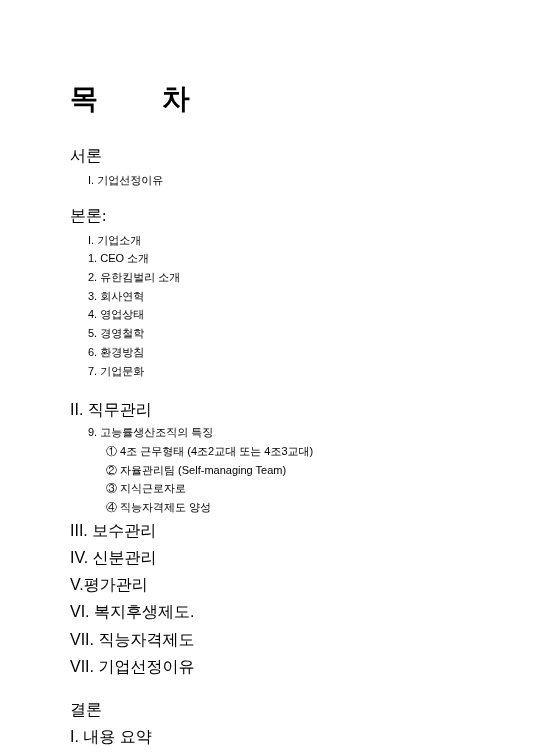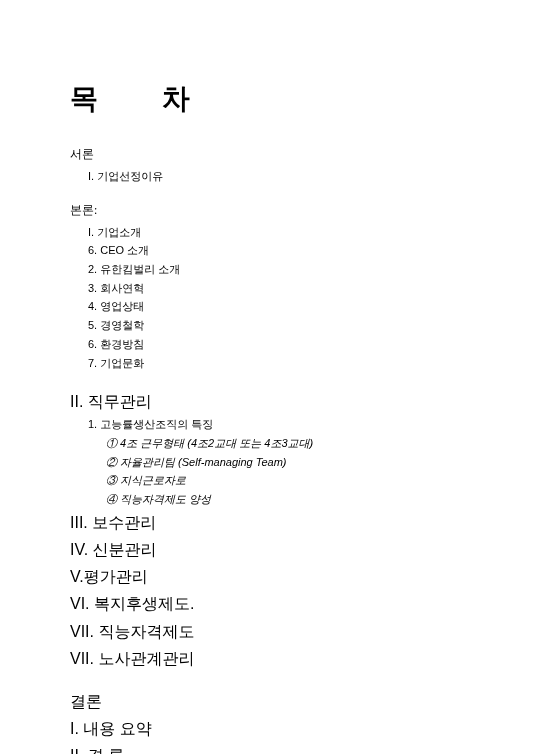--- a/index.html
+++ b/index.html
@@ -15,35 +15,34 @@
       color: #000000;
       padding: 80px 70px 40px 70px;
     }
     .title {
       font-size: 28px;
       font-weight: bold;
       letter-spacing: 28px;
       margin-bottom: 28px;
     }
     .section-head {
-      font-size: 12px;
+      font-size: 16px;
       margin-top: 16px;
       margin-bottom: 4px;
       font-family: Liberation Serif, serif;
     }
     .level-1 {
       font-size: 11px;
       margin-left: 18px;
       line-height: 1.7;
     }
     .level-2 {
       font-size: 11px;
       margin-left: 36px;
       line-height: 1.7;
-      font-style: italic;
     }
     .roman-item {
       font-size: 16px;
       margin-left: 0;
       line-height: 1.7;
     }
     .section-gap {
       margin-top: 16px;
     }
   </style>
@@ -51,37 +50,37 @@
 <body>
 
 <div class="title">목  차</div>
 
 <div class="section-head">서론</div>
 <div class="level-1">I. 기업선정이유</div>
 
 <div class="section-head section-gap">본론:</div>
 
 <div class="level-1">I. 기업소개</div>
-<div class="level-1">6. CEO 소개</div>
+<div class="level-1">1. CEO 소개</div>
 <div class="level-1">2. 유한킴벌리 소개</div>
 <div class="level-1">3. 회사연혁</div>
 <div class="level-1">4. 영업상태</div>
 <div class="level-1">5. 경영철학</div>
 <div class="level-1">6. 환경방침</div>
 <div class="level-1">7. 기업문화</div>
 
 <div class="roman-item section-gap">II. 직무관리</div>
-<div class="level-1">1. 고능률생산조직의  특징</div>
+<div class="level-1">9. 고능률생산조직의  특징</div>
 <div class="level-2">① 4조 근무형태 (4조2교대 또는 4조3교대)</div>
 <div class="level-2">② 자율관리팀 (Self-managing Team)</div>
 <div class="level-2">③ 지식근로자로</div>
 <div class="level-2">④ 직능자격제도 양성</div>
 
 <div class="roman-item">III. 보수관리</div>
 <div class="roman-item">IV. 신분관리</div>
 <div class="roman-item">V.평가관리</div>
 <div class="roman-item">VI. 복지후생제도.</div>
 <div class="roman-item">VII. 직능자격제도</div>
-<div class="roman-item">VII. 노사관계관리</div>
+<div class="roman-item">VII. 기업선정이유</div>
 
 <div class="roman-item section-gap">결론</div>
 <div class="roman-item">I. 내용 요약</div>
 <div class="roman-item">II. 결   론</div>
 
 </body></html>

